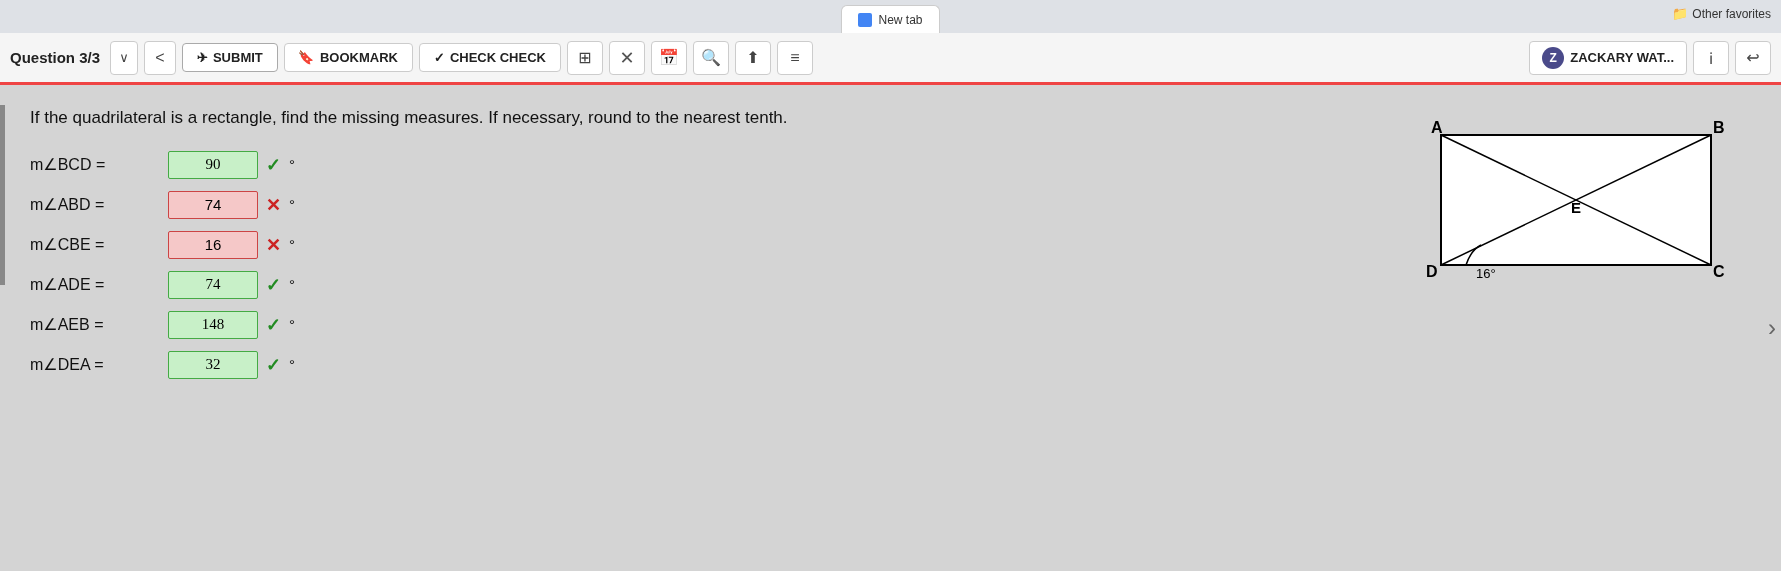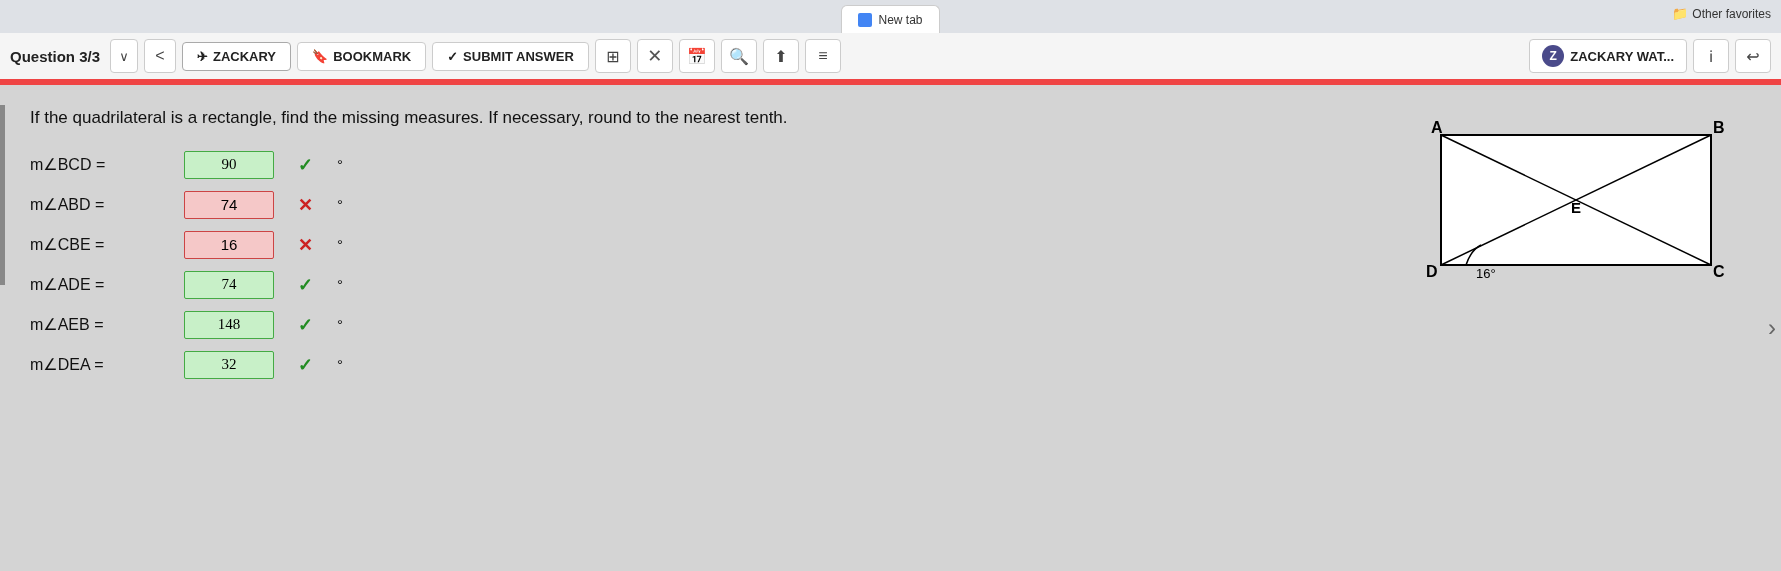--- a/index.html
+++ b/index.html
@@ -32,21 +32,21 @@
     }
 
     
     .toolbar {
       background: #f5f5f5;
       height: 52px;
       display: flex;
       align-items: center;
       padding: 0 10px;
       gap: 6px;
-      border-bottom: 6px solid #ef4444;
+      border-bottom: 3px solid #ef4444;
     }
     .question-label {
       font-size: 15px;
       font-weight: bold;
       color: #222;
       margin-right: 4px;
     }
     .toolbar-btn {
       display: flex;
       align-items: center;
@@ -165,21 +165,21 @@
       line-height: 1.5;
     }
     .answers-container {
       display: flex;
       flex-direction: column;
       gap: 12px;
     }
     .answer-row {
       display: flex;
       align-items: center;
-      gap: 24px;
+      gap: 8px;
     }
     .answer-label {
       font-size: 16px;
       color: #111;
       min-width: 130px;
     }
     .answer-input {
       width: 90px;
       height: 28px;
       border: 1px solid #999;
@@ -251,29 +251,29 @@
 <div class="toolbar">
   <span class="question-label">Question 3/3</span>
   <div class="chevron-btn">
     <span>∨</span>
   </div>
   <div class="nav-arrow">
     <span>&lt;</span>
   </div>
   <button class="toolbar-btn submit">
     <span>✈</span>
-    <span>ZACKARY</span>
+    <span>SUBMIT</span>
   </button>
   <button class="toolbar-btn bookmark">
     <span>🔖</span>
     <span>BOOKMARK</span>
   </button>
   <button class="toolbar-btn check">
     <span>✓</span>
-    <span>SUBMIT ANSWER</span>
+    <span>CHECK CHECK</span>
   </button>
   <div class="toolbar-icon-btn">
     <span>⊞</span>
   </div>
   <div class="toolbar-icon-btn close-x">
     <span>✕</span>
   </div>
   <div class="toolbar-icon-btn">
     <span>📅</span>
   </div>

